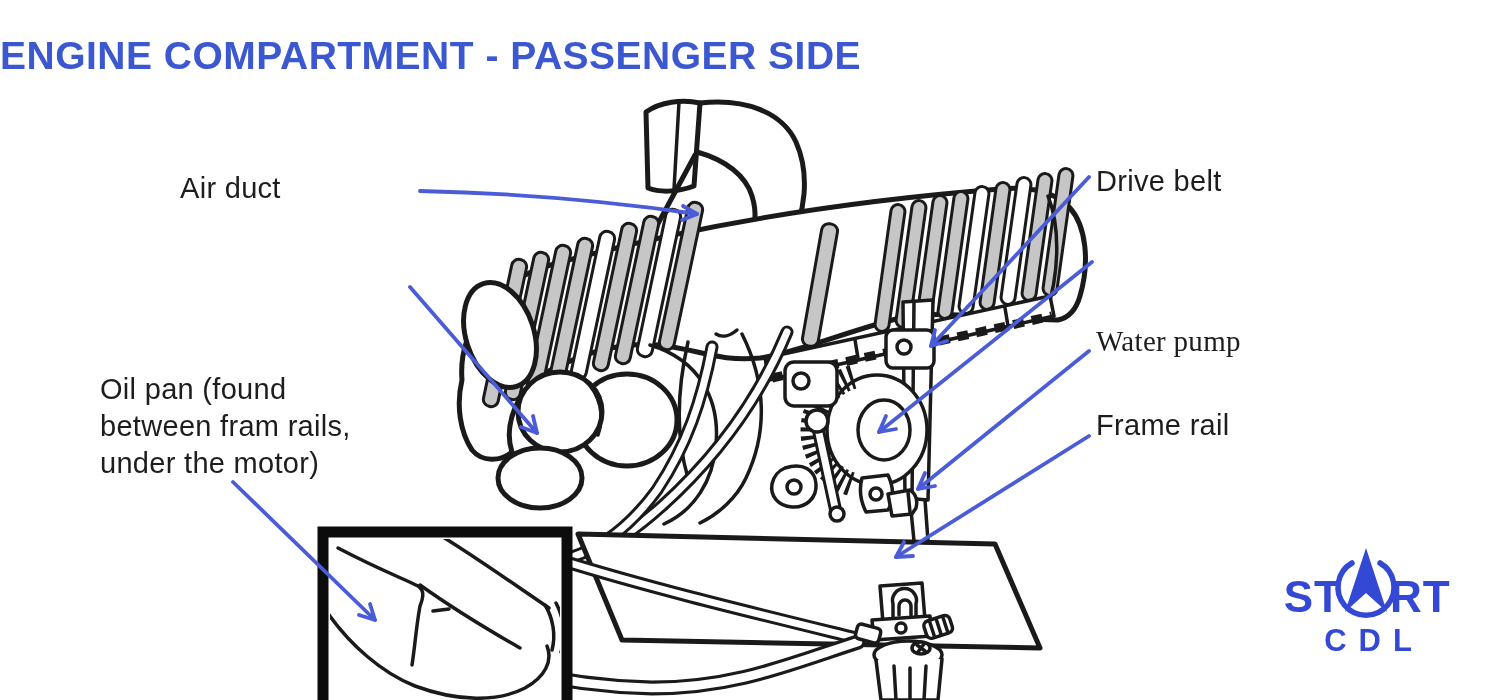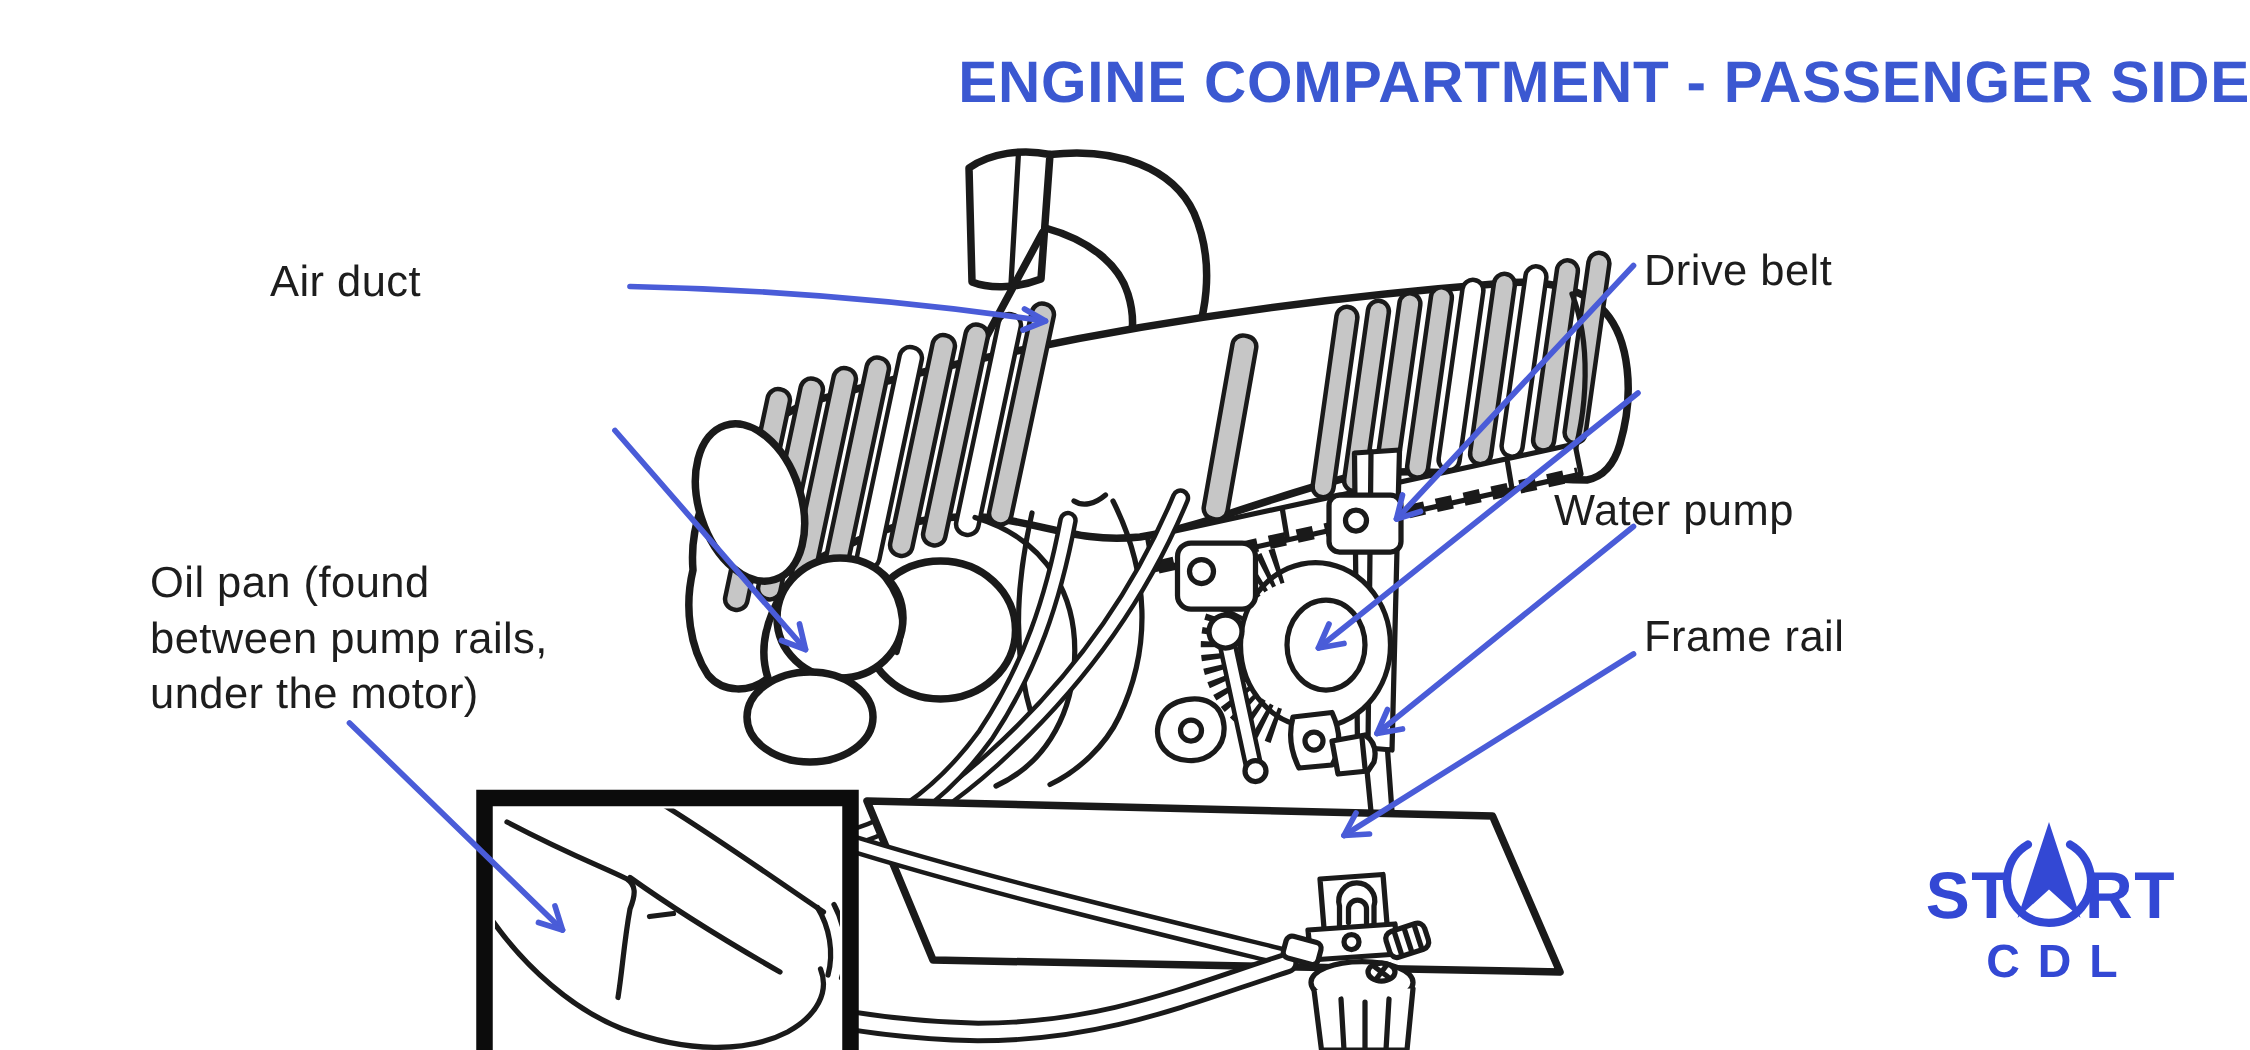--- a/index.html
+++ b/index.html
@@ -9,21 +9,21 @@
     --ink:#1a1a1a;
     --rib-gray:#c6c6c6;
   }
   html,body{margin:0;padding:0;background:#ffffff;}
   .stage{
     position:relative;width:1500px;height:700px;overflow:hidden;background:#fff;
     font-family:"Liberation Sans","DejaVu Sans",sans-serif;
   }
   .stage svg{position:absolute;left:0;top:0;}
   .page-title{
-    position:absolute;left:0;top:34px;width:1500px;text-align:right;
+    position:absolute;left:0;top:34px;width:1500px;text-align:left;
     font-size:39px;font-weight:800;letter-spacing:.5px;color:var(--title-blue);
   }
   .callout{
     position:absolute;font-size:29px;font-weight:500;color:#1d1d1d;letter-spacing:.3px;
     line-height:36px;white-space:nowrap;
   }
   .co-right{text-align:left;}
   .co-center{text-align:left;white-space:normal;line-height:37px;}
   
   .ln{fill:none;stroke:var(--ink);stroke-width:5;stroke-linecap:round;stroke-linejoin:round;}
@@ -245,24 +245,24 @@
     </g>
   </svg>
 
   <div class="page-title">ENGINE COMPARTMENT - PASSENGER SIDE</div>
 
   <div class="callout co-right" style="left:180px;top:170px;width:228px;">Air duct</div>
 
 
   <div class="callout co-center" style="left:100px;top:371px;width:316px;">
     <div>Oil pan (found</div>
-    <div>between pump rails,</div>
+    <div>between fram rails,</div>
     <div>under the motor)</div>
   </div>
 
   <div class="callout" style="left:1096px;top:151px;margin-top:12px;">Drive belt</div>
 
 
-  <div class="callout" style="left:1036px;top:323px;">Water pump</div>
+  <div class="callout" style="left:1096px;top:323px;font-family:Liberation Serif, serif;">Water pump</div>
 
   <div class="callout" style="left:1096px;top:407px;">Frame rail</div>
 
 </div>
 
 </body></html>

